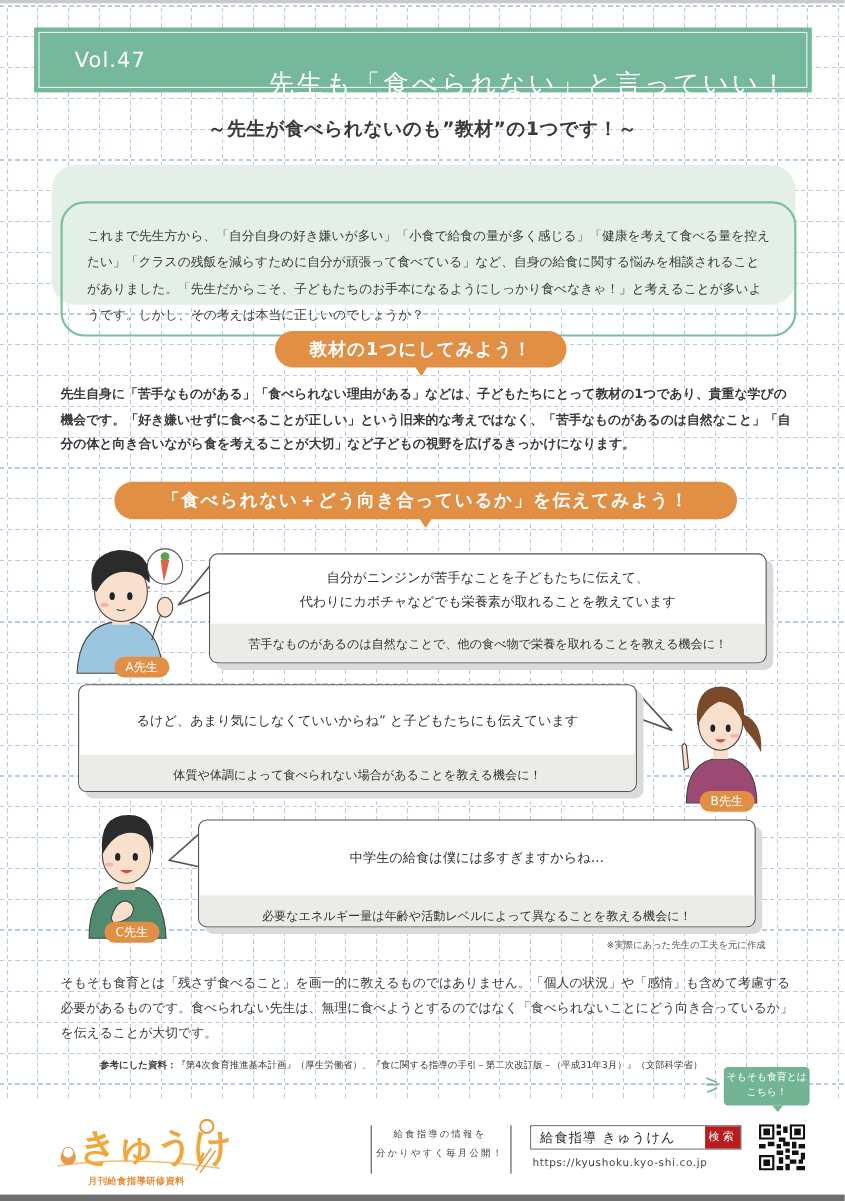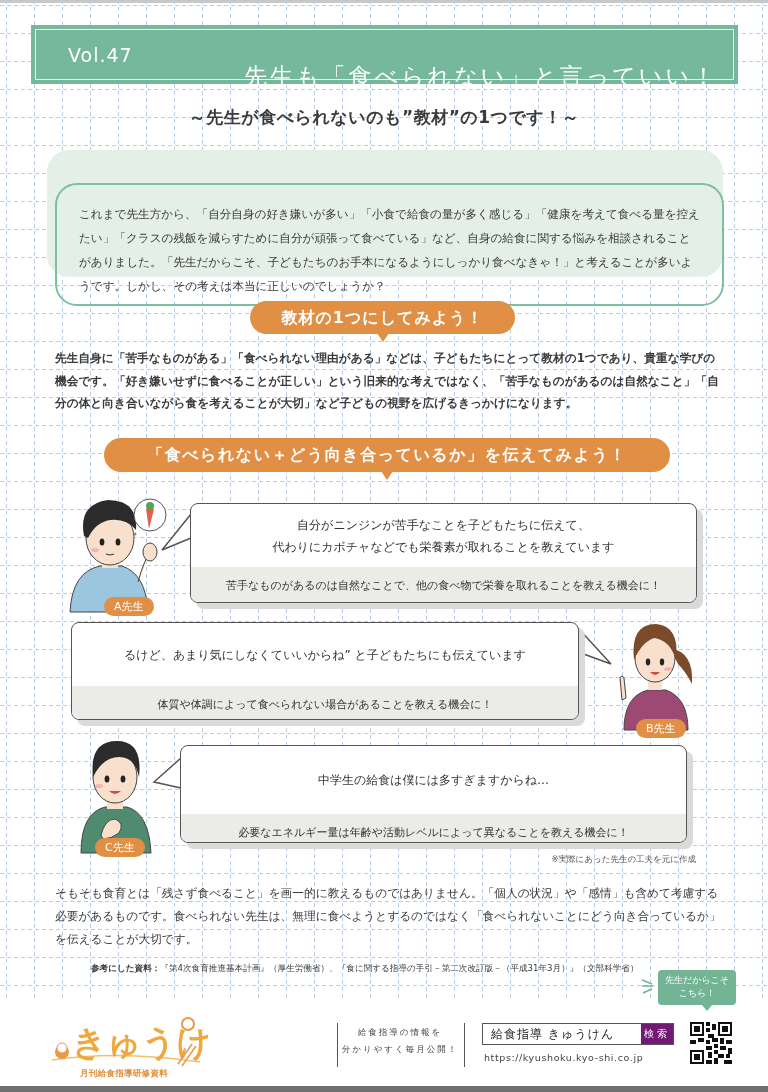--- a/index.html
+++ b/index.html
@@ -100,21 +100,21 @@
   }
   .credit { position: absolute; right: 72px; top: 854px; font-size: 8.5px; color: #555; }
 
   
   .divider-v { position: absolute; width: 1px; background: #555; }
   .tagline { position: absolute; left: 340px; top: 1024px; width: 120px; font-size: 8.5px; line-height: 17px; letter-spacing: 2px; text-align: center; color: #444; }
   .search-box {
     position: absolute; left: 482px; top: 1023px; width: 192px; height: 22px; border: 1px solid #555; display: flex;
   }
   .search-input { flex: 1; font-size: 12px; padding-left: 8px; line-height: 20px; color: #222; letter-spacing: 1px; border: none; background: #fff; font-family: "DejaVu Sans", sans-serif; }
-  .search-btn { width: 42px; background: #701a75; color: #fff; font-size: 10px; text-align: center; line-height: 20px; letter-spacing: 3px; }
+  .search-btn { width: 42px; background: #b91c1c; color: #fff; font-size: 10px; text-align: center; line-height: 20px; letter-spacing: 3px; }
   .url { position: absolute; left: 484px; top: 1052px; font-size: 9.5px; letter-spacing: 0.6px; color: #444; }
   .qr-callout {
     position: absolute; left: 658px; top: 970px; width: 78px; height: 35px; background: #72b493; border-radius: 4px;
     color: #fff; font-size: 9px; line-height: 13px; text-align: center; padding-top: 4px;
   }
   .qr-callout::after {
     content: ""; position: absolute; left: 44px; bottom: -6px; border-left: 5px solid transparent; border-right: 5px solid transparent; border-top: 6px solid #72b493;
   }
   .qr { position: absolute; left: 690px; top: 1022px; width: 42px; height: 42px; }
   .logo { position: absolute; left: 50px; top: 1010px; }
@@ -252,21 +252,21 @@
 <div class="search-box">
   <input class="search-input" type="text" value="給食指導 きゅうけん" style="">
   <div class="search-btn">検索</div>
 </div>
 <div class="url">https://kyushoku.kyo-shi.co.jp</div>
 
 <svg class="tail-svg" style="left:640px;top:976px" width="18" height="20">
   <path d="M2 4 L12 8 M2 10 L13 10 M3 17 L12 13" stroke="#72b493" stroke-width="1.5"></path>
 </svg>
 <div class="qr-callout">
-  <div>先生だからこそ</div>
+  <div>そもそも食育とは</div>
   <div>こちら！</div>
 </div>
 <svg class="qr" viewBox="0 0 21 21">
   <rect width="21" height="21" fill="#fff"></rect>
   <path d="M0 0h7v7H0zM1 1v5h5V1zM2 2h3v3H2z M14 0h7v7h-7zM15 1v5h5V1zM16 2h3v3h-3z M0 14h7v7H0zM1 15v5h5v-5zM2 16h3v3H2z" fill="#111" fill-rule="evenodd"></path>
   <path d="M8 0h2v2H8zM11 1h2v3h-2zM8 3h2v2H8zM9 6h3v2H9zM8 9h2v2H8zM11 8h3v2h-3zM15 8h2v3h-2zM18 9h3v2h-3zM0 9h3v2H0zM4 8h3v2H4zM12 11h2v2h-2zM8 12h3v2H8zM15 12h3v2h-3zM19 13h2v3h-2zM9 15h2v3H9zM12 14h2v2h-2zM14 16h3v2h-3zM8 19h3v2H8zM12 18h2v3h-2zM17 19h4v2h-4zM18 16h2v2h-2z" fill="#111"></path>
 </svg>
 
 <div class="bottom-bar"></div>
 

